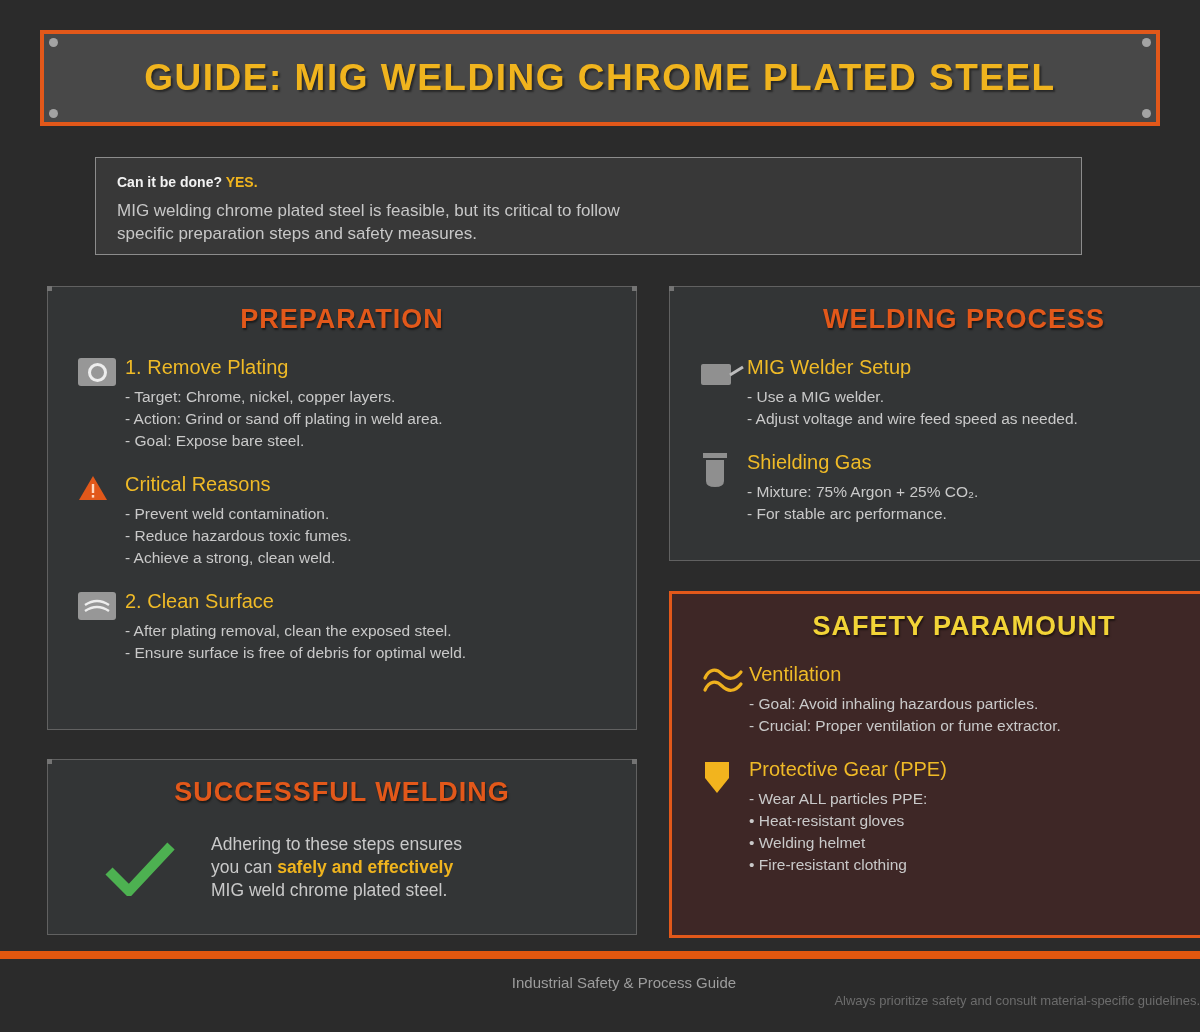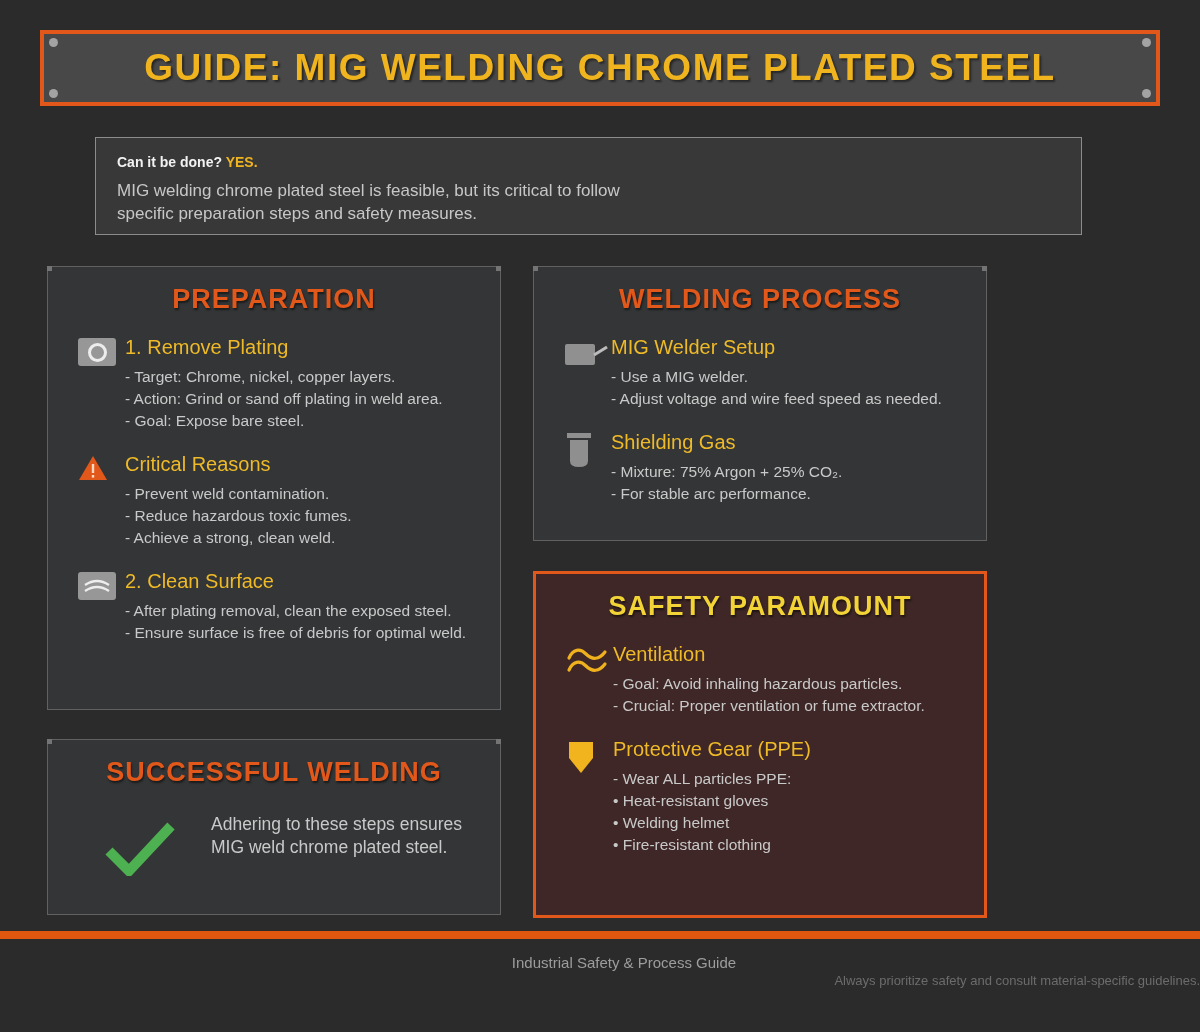--- a/index.html
+++ b/index.html
@@ -7,21 +7,21 @@
   body {
     background:#2b2b2b;
     font-family:"Liberation Sans", sans-serif;
     overflow:hidden;
   }
   .page { position:relative; width:1200px; height:1032px; }
 
   
   .banner {
     margin:30px 40px 0 40px;
-    height:76px;
+    height:96px;
     background:#484848;
     border:4px solid #e2581a;
     position:relative;
     display:flex; align-items:center; justify-content:center;text-align:center;
   }
   .rivet {
     position:absolute; width:9px; height:9px; border-radius:50%;
     background:#a3a3a3;
   }
   .rivet.tl { top:4px; left:5px; }
@@ -41,21 +41,21 @@
     background:#383838;
     border:1px solid #8c8c8c;
     padding:16px 26px 0 21px;
   }
   .intro-head { font-size:14px; font-weight:bold; color:#f2f2f2; margin-bottom:9px; }
   .intro-head .yes { color:#f0b41e; }
   .intro-line { font-size:17px; color:#c7c7c7; line-height:23px; }
 
   
   .columns { display:flex; gap:32px; margin:31px 69px 0 47px; }
-  .col { width:454px; flex:none; }
+  .col { width:590px; flex:none; }
 
   .panel {
     background:#333536;
     border:1px solid #616161;
     position:relative;
     width:100%;
   }
   .panel.gray::before, .panel.gray::after {
     content:""; position:absolute; width:5px; height:5px; background:#747474; top:-1px;
   }
@@ -182,20 +182,23 @@
       <section class="panel gray success">
         <div class="panel-title">SUCCESSFUL WELDING</div>
         <div class="success-row">
           <div class="success-check">
             <svg width="75" height="55" viewBox="0 0 75 55">
               <path d="M6 30 L26 50 L68 5" fill="none" stroke="#4db151" stroke-width="10"></path>
             </svg>
           </div>
           <div class="success-text">
             <div>Adhering to these steps ensures</div>
+            <div>
+              <span>you can </span><span class="hl">safely and effectively</span>
+            </div>
             <div>MIG weld chrome plated steel.</div>
           </div>
         </div>
       </section>
     </div>
 
     <div class="col">
 
       <section class="panel gray process">
         <div class="panel-title">WELDING PROCESS</div>

